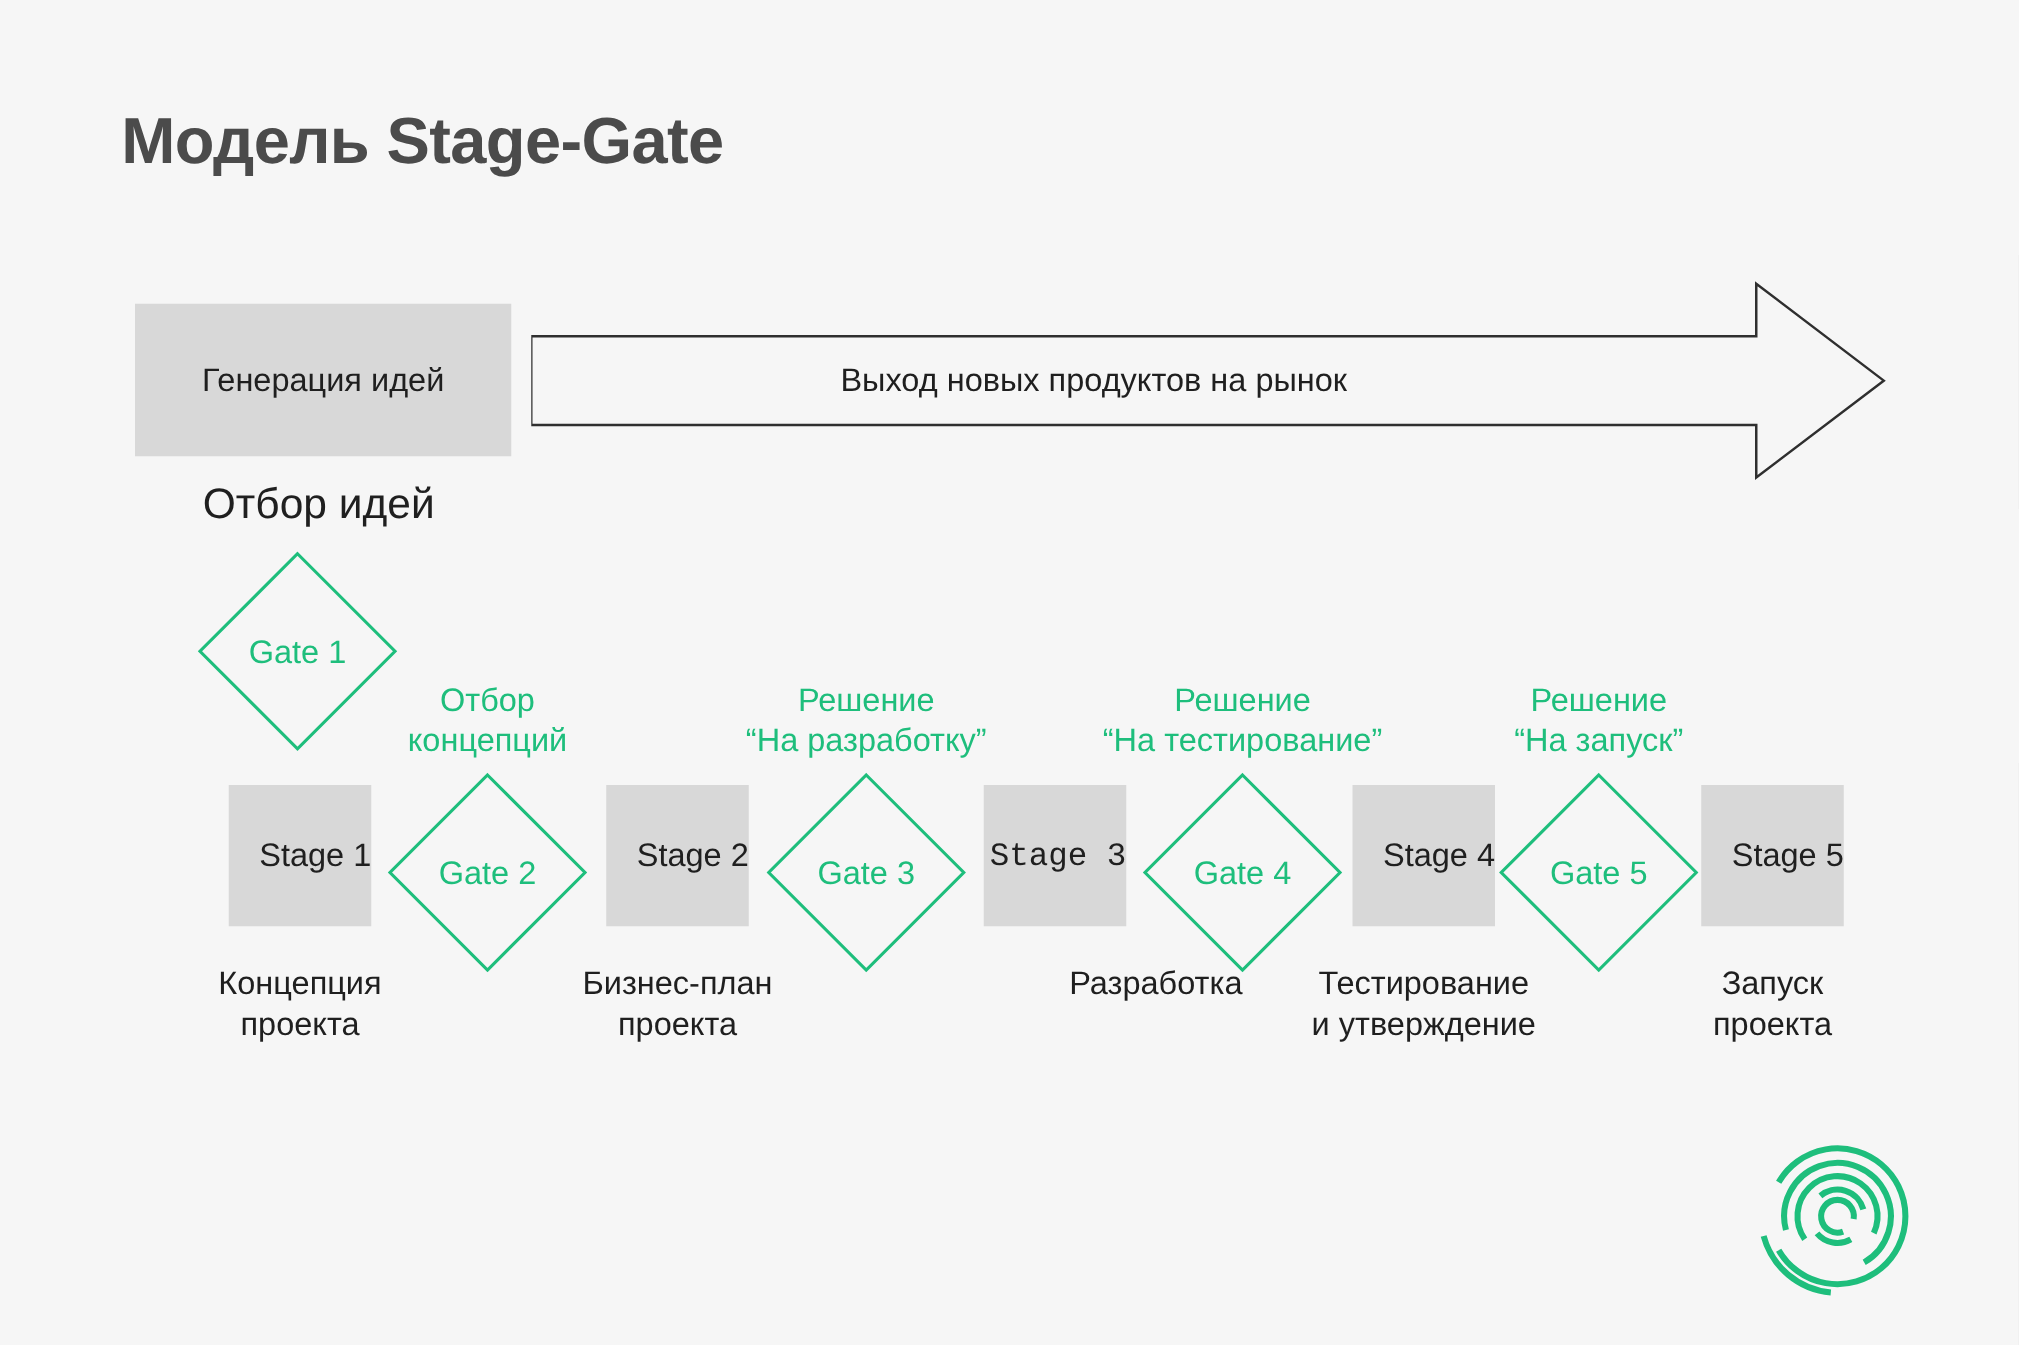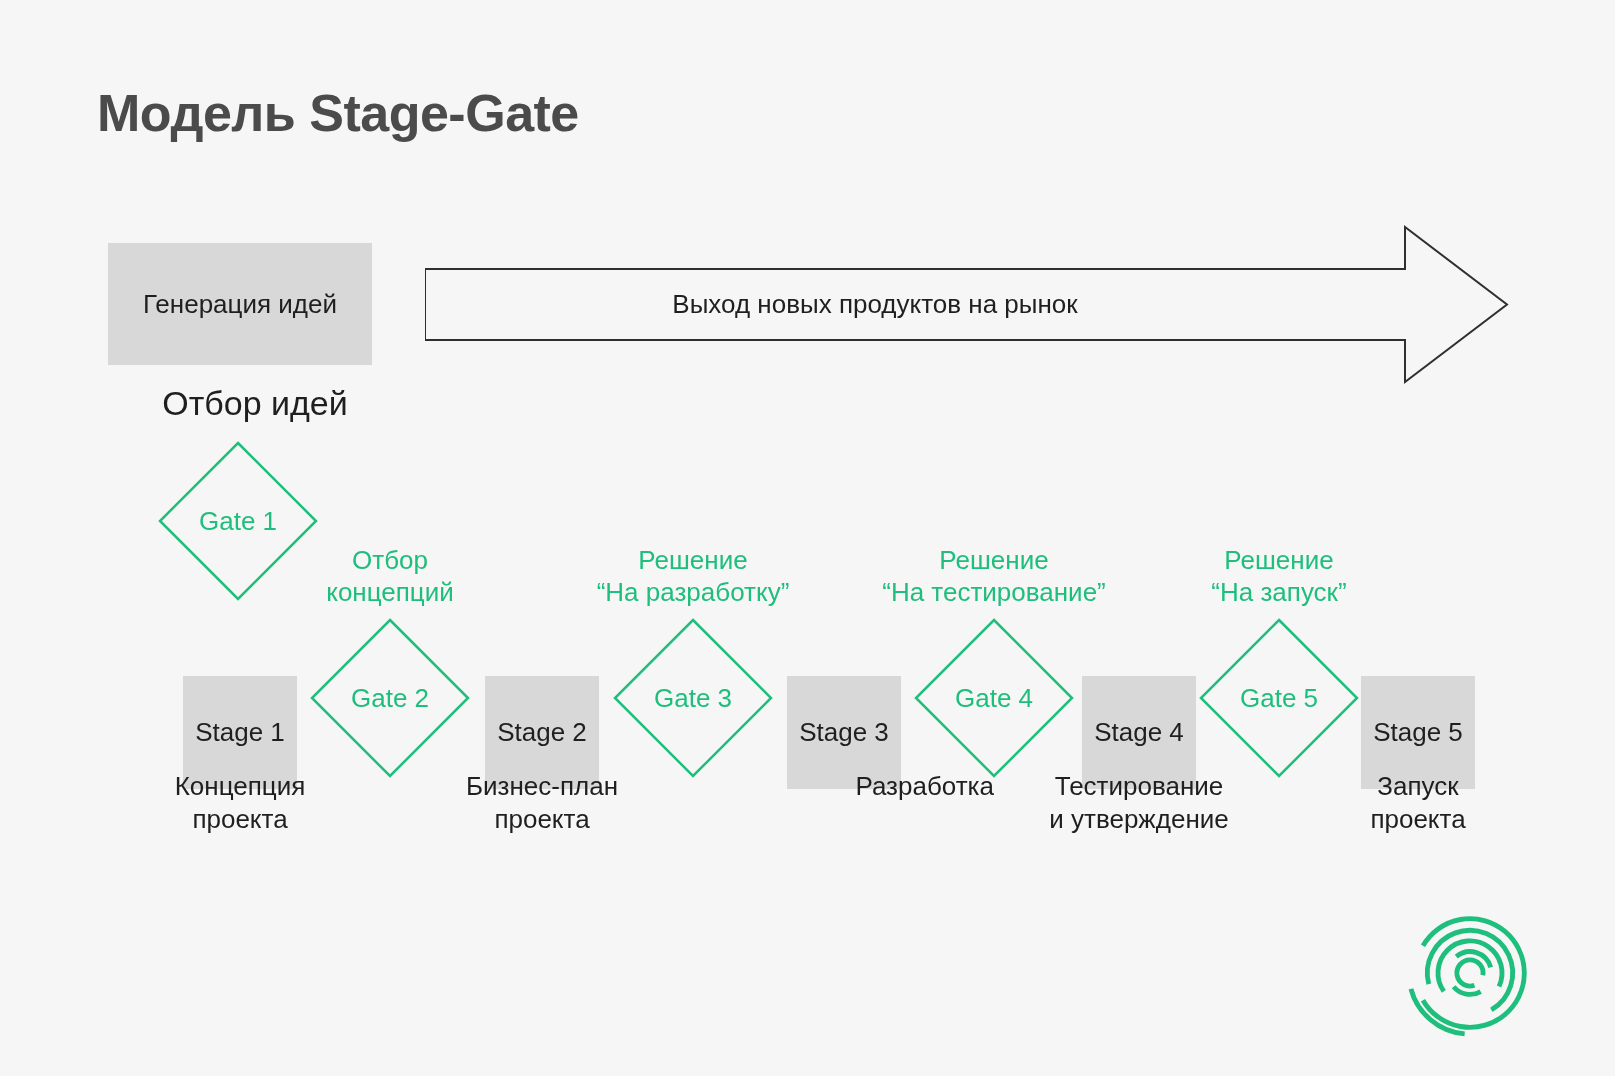--- a/index.html
+++ b/index.html
@@ -19,21 +19,21 @@
     font-family:"Liberation Sans", sans-serif;
     color:var(--dark);
     overflow:hidden;
   }
   .page-title{
     position:absolute;left:97px;top:83px;
     font-size:52px;font-weight:700;color:var(--title);
     letter-spacing:-0.5px;white-space:nowrap;
   }
   .idea-box{
-    position:absolute;left:108px;top:243px;width:264px;height:122px;
+    position:absolute;left:108px;top:243px;width:301px;height:122px;
     background:var(--box-gray);
     display:flex;align-items:center;justify-content:center;
     font-size:26px;
   }
   .arrow-svg{position:absolute;left:425px;top:220px;width:1090px;height:169px;}
   .arrow-svg path{fill:none;stroke:var(--outline);stroke-width:2px;}
   .arrow-text{
     position:absolute;left:425px;top:269px;width:900px;height:71px;
     display:flex;align-items:center;justify-content:center;
     font-size:26px;
@@ -49,26 +49,26 @@
     position:absolute;left:0;top:0;width:160px;height:160px;
     display:flex;align-items:center;justify-content:center;
     color:var(--green);font-size:26px;white-space:nowrap;
   }
   .g1{left:158px;top:441px;}
   .g2{left:310px;top:618px;}
   .g3{left:613px;top:618px;}
   .g4{left:914px;top:618px;}
   .g5{left:1199px;top:618px;}
   .stage-box{
-    position:absolute;top:676px;width:114px;height:113px;
+    position:absolute;top:628px;width:114px;height:113px;
     background:var(--box-gray);
-    display:flex;align-items:center;justify-content:center;
+    display:flex;align-items:center;justify-content:flex-end;
     font-size:26px;white-space:nowrap;
   }
-  .s1{left:183px;} .s2{left:485px;} .s3{left:787px;} .s4{left:1082px;} .s5{left:1361px;}
+  .s1{left:183px;} .s2{left:485px;} .s3{left:787px;font-family:Liberation Mono, monospace;} .s4{left:1082px;} .s5{left:1361px;}
   .gate-caption{
     position:absolute;top:544px;width:360px;
     text-align:center;color:var(--green);
     font-size:26px;line-height:32px;
   }
   .gc2{left:210px;} .gc3{left:513px;} .gc4{left:814px;} .gc5{left:1099px;}
   .stage-caption{
     position:absolute;top:770px;width:300px;
     text-align:center;font-size:26px;line-height:33px;
   }

